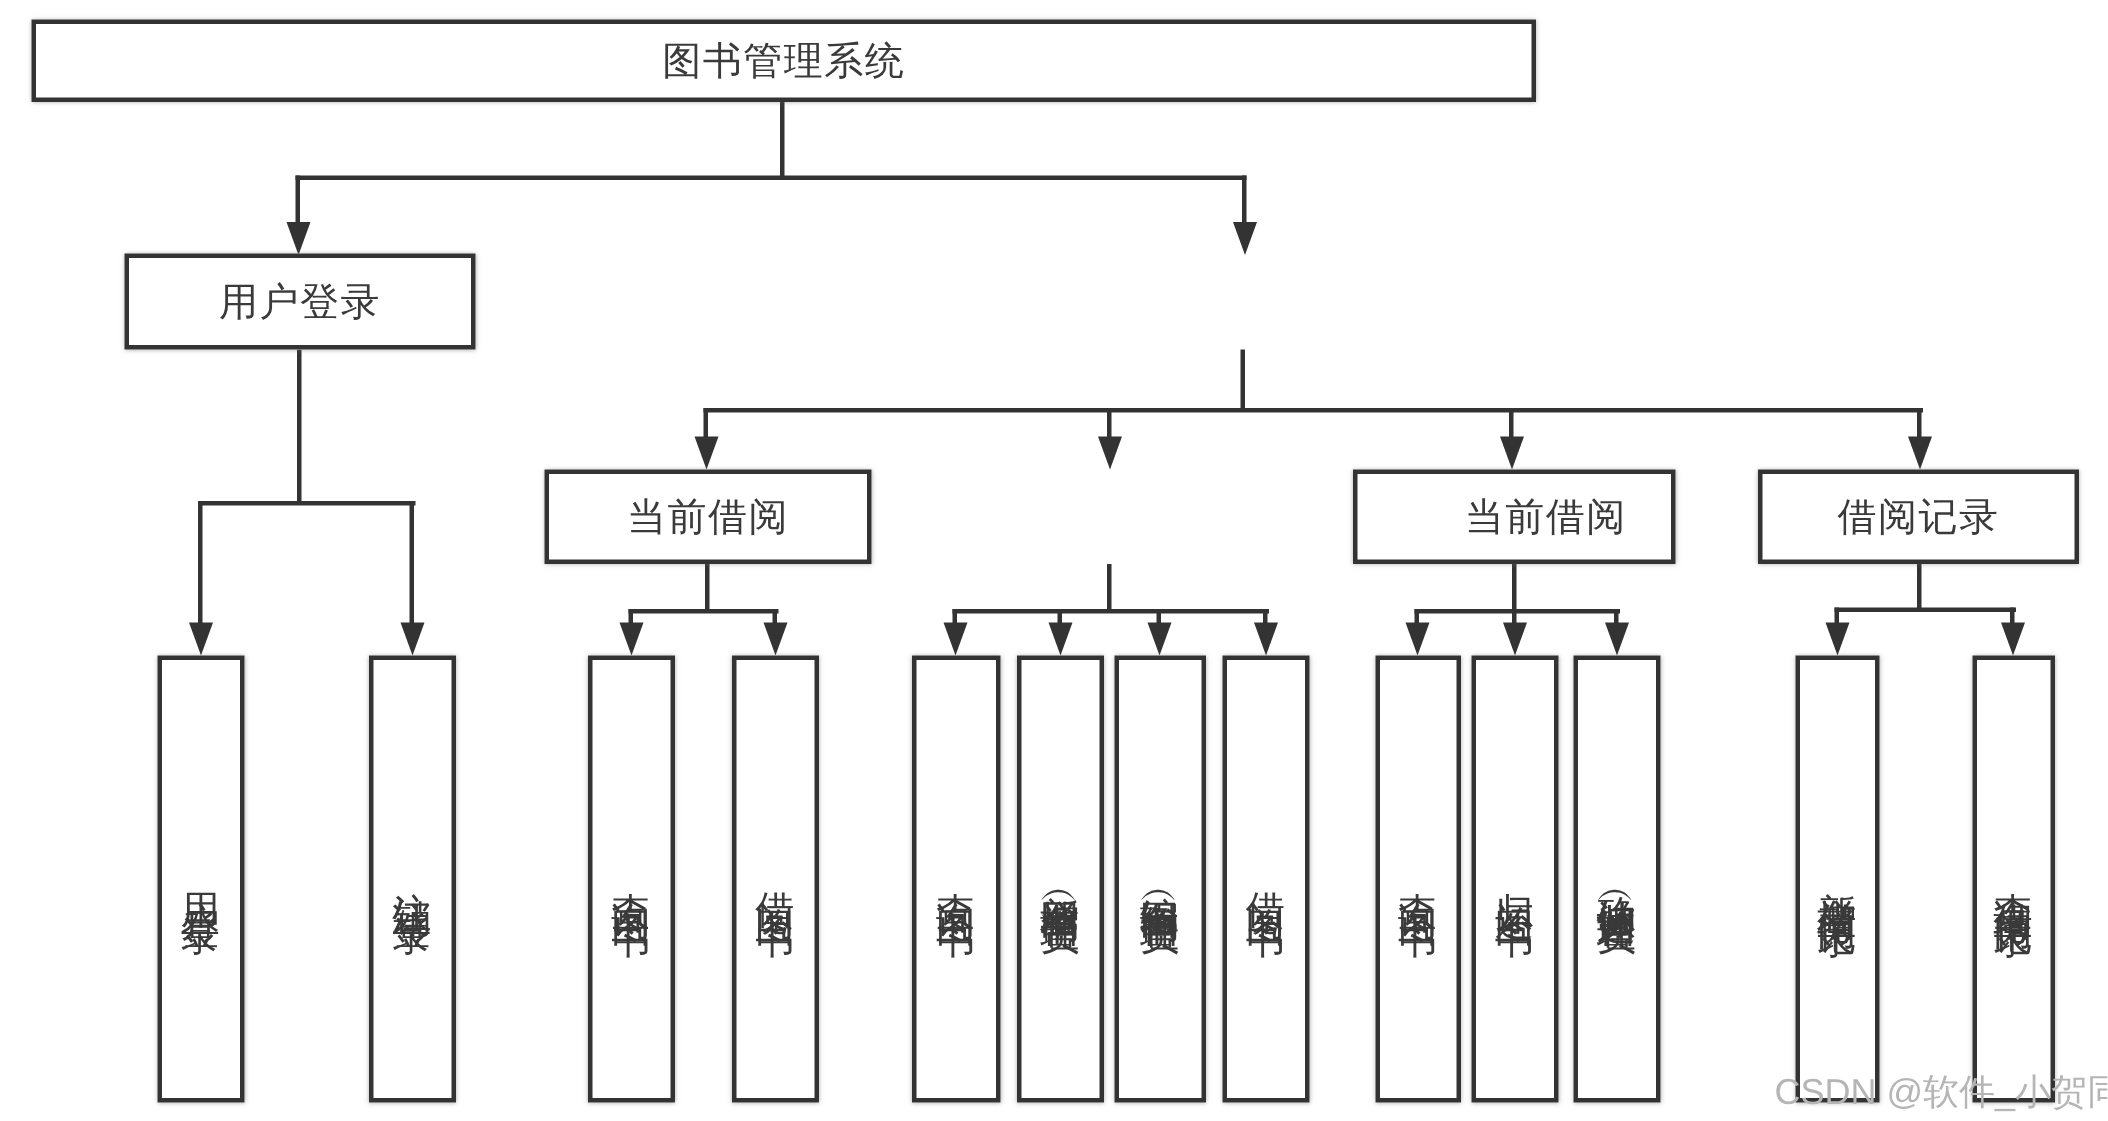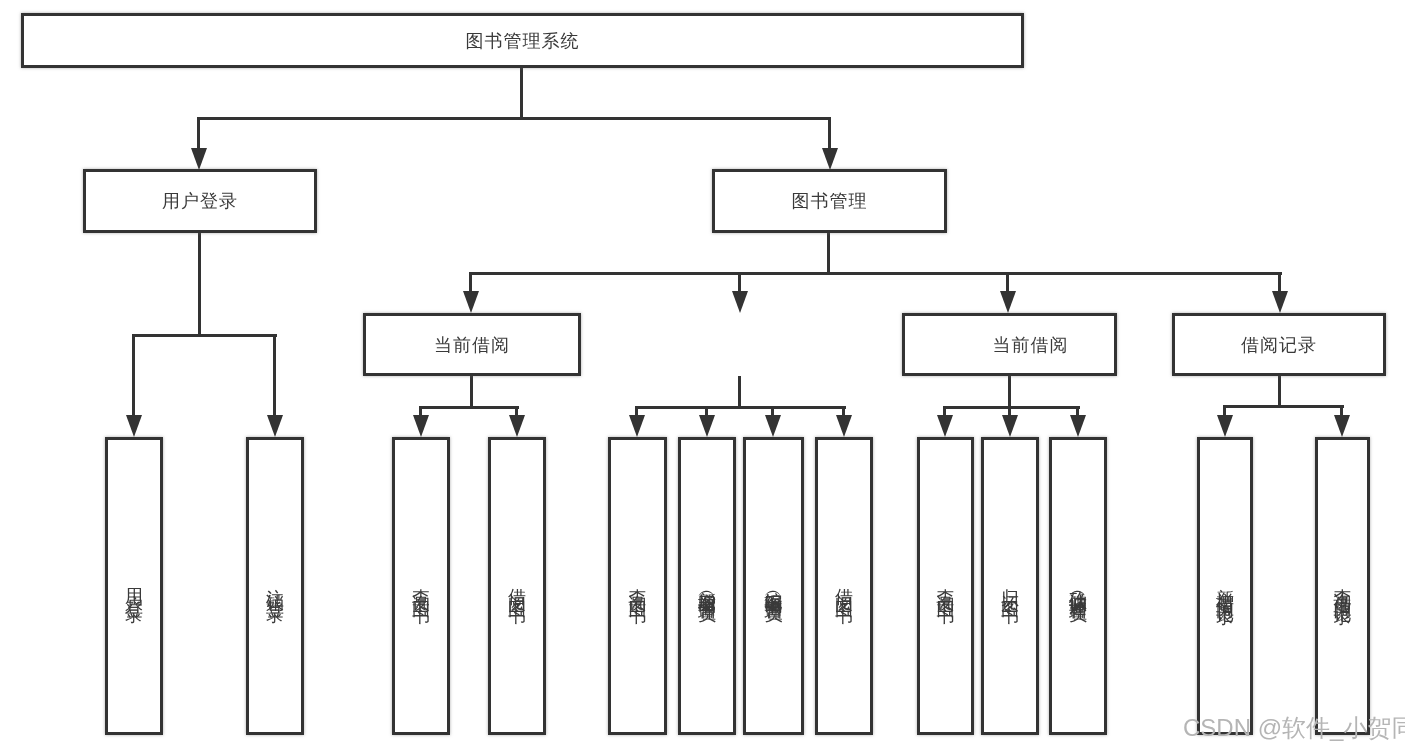--- a/index.html
+++ b/index.html
@@ -10,21 +10,21 @@
     font-family:"Liberation Sans","DejaVu Sans",sans-serif;
     overflow:hidden;
   }
   .box{
     position:absolute;
     box-sizing:border-box;
     background:#fff;
     border:3px solid var(--line,#333);
     box-shadow:0 0 3px rgba(110,110,110,.55);
     display:flex;align-items:center;justify-content:center;
-    font-size:18px;
+    font-size:26px;
     color:var(--text,#3a3a3a);
     letter-spacing:1px;
     text-align:center;
     z-index:2;
   }
   .vbox{
     writing-mode:vertical-rl;
     text-orientation:mixed;
     letter-spacing:6px;
     line-height:1;
@@ -53,23 +53,20 @@
 <div id="canvas">
 
   <div class="box" style="left:21px;top:13px;width:1003px;height:55px;">
     <span>图书管理系统</span>
   </div>
 
   <div class="box" style="left:83px;top:169px;width:234px;height:64px;">
     <span>用户登录</span>
   </div>
 
-  <div class="box" style="left:712px;top:169px;width:235px;height:64px;">
-    <span>图书管理</span>
-  </div>
 
   <div class="box" style="left:363px;top:313px;width:218px;height:63px;">
     <span>当前借阅</span>
   </div>
 
 
   <div class="box" style="left:902px;top:313px;width:215px;height:63px;padding-left:42px;">
     <span>当前借阅</span>
   </div>
 

